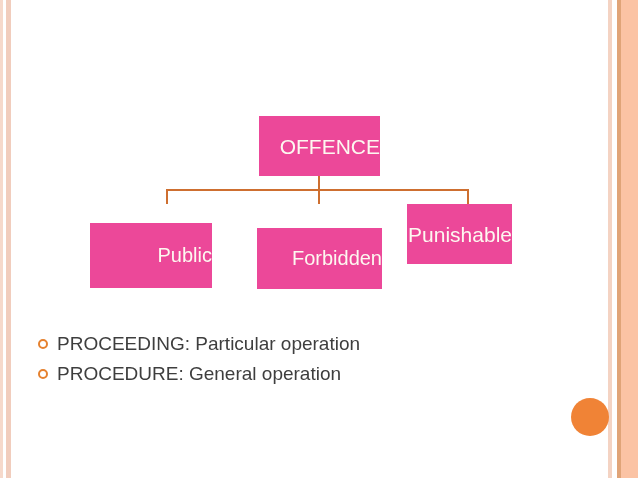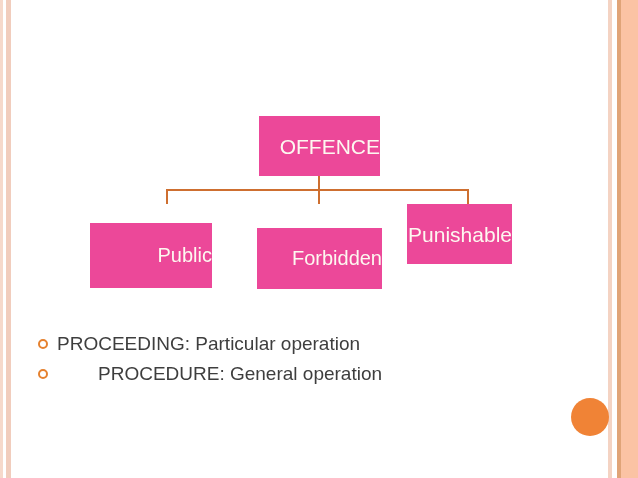--- a/index.html
+++ b/index.html
@@ -63,21 +63,21 @@
   .c-v3     { left: 467px; top: 189px; width: 2px; height: 16px; }
   
   .bullet-row {
     position: absolute;
     left: 38px;
     height: 24px;
     display: flex;
     align-items: center;
   }
   .bullet-row-1 { top: 332px; }
-  .bullet-row-2 { top: 362px; gap: 41px; }
+  .bullet-row-2 { top: 362px; }
   .bullet-ring {
     width: 10px;
     height: 10px;
     box-sizing: border-box;
     border: 2.5px solid #e5812f;
     border-radius: 50%;
     margin-right: 9px;
     flex: 0 0 auto;
   }
   .bullet-text {

